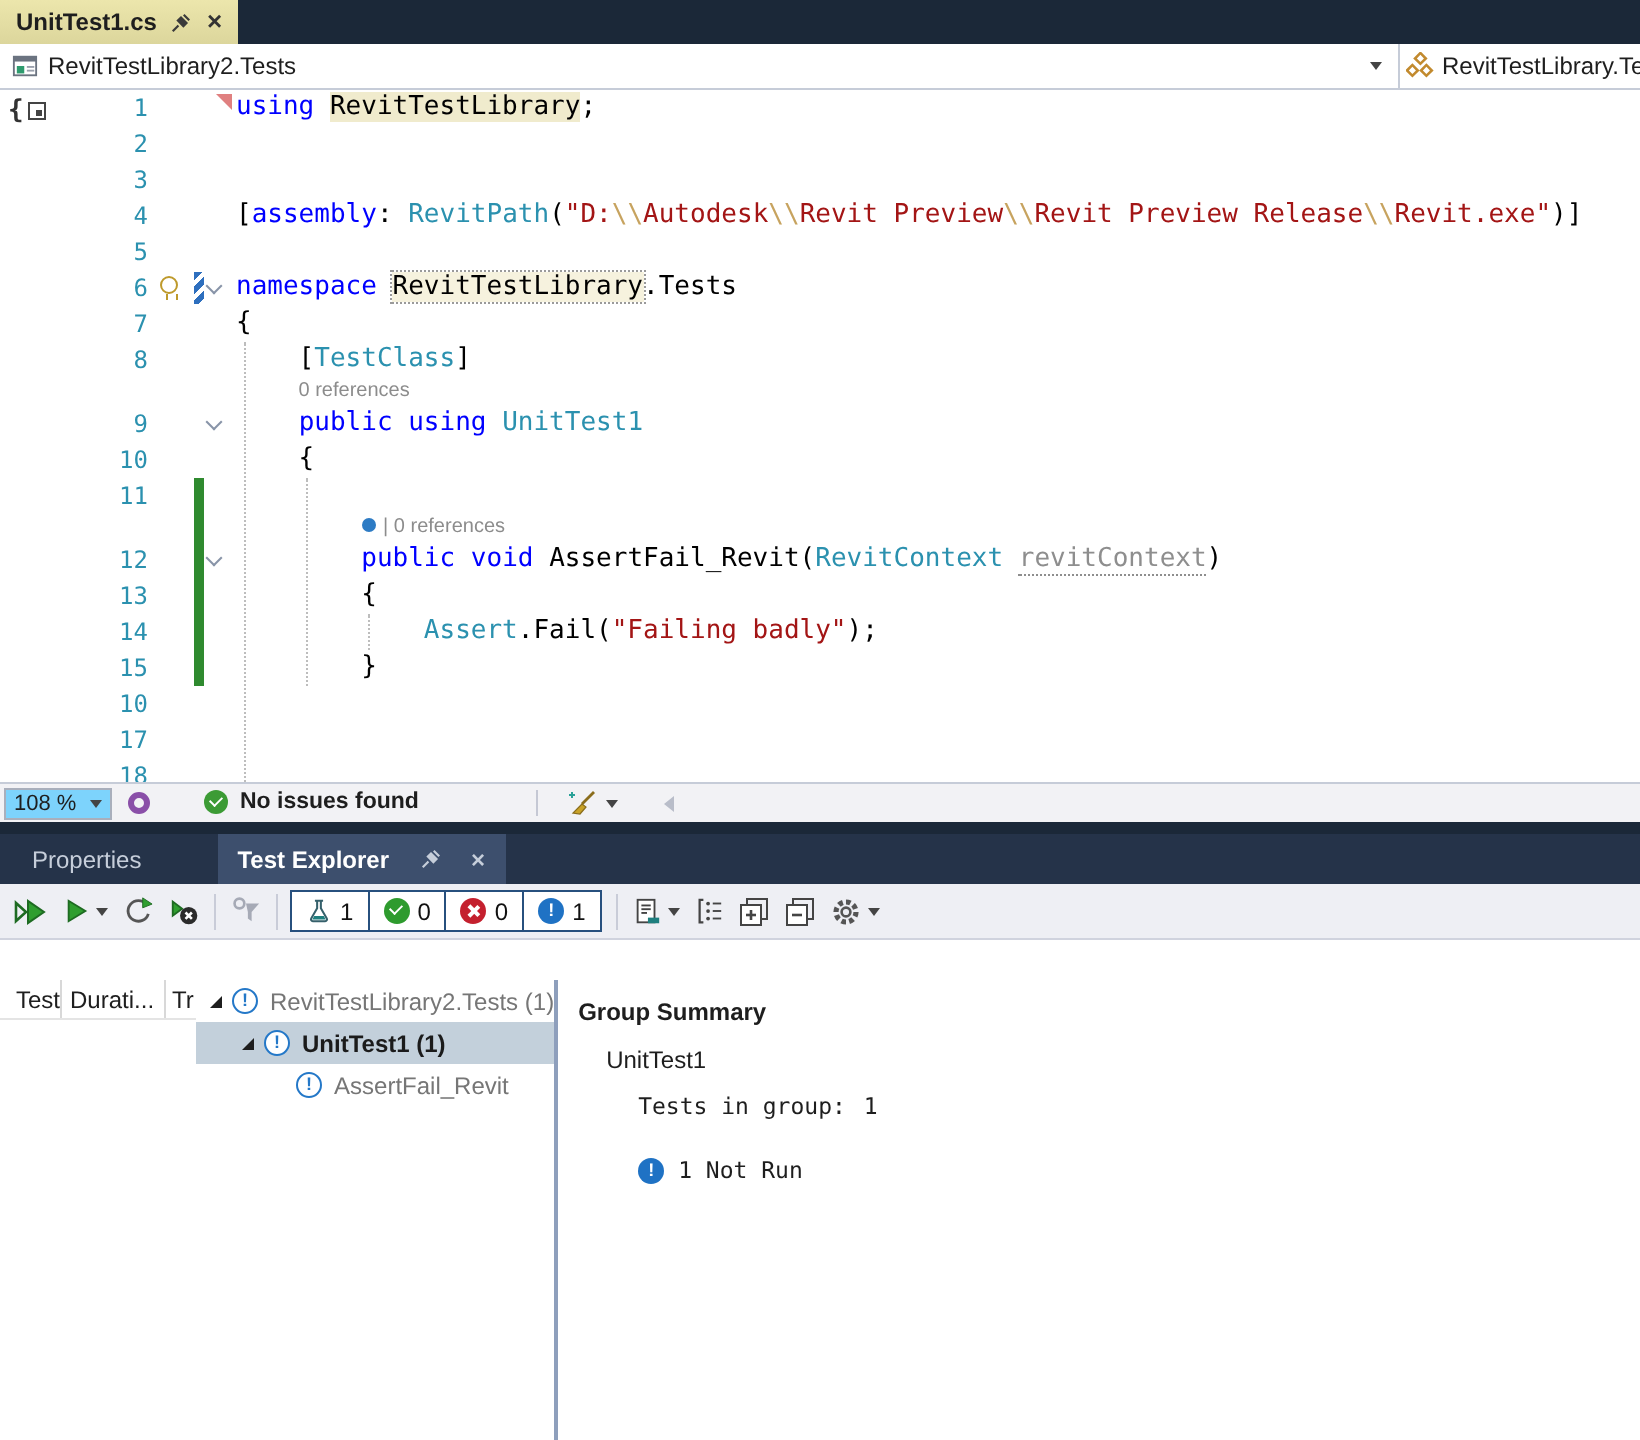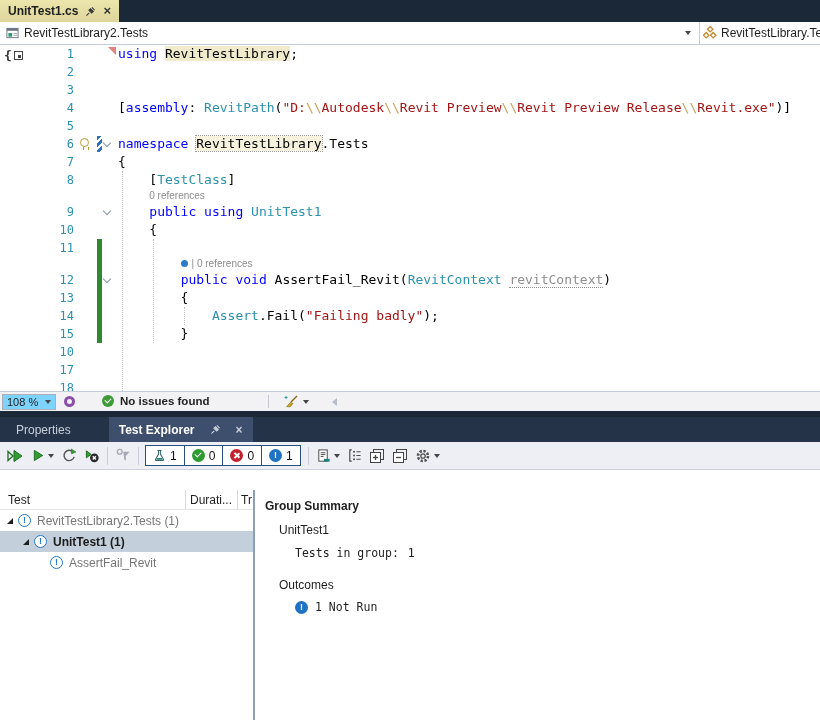--- a/index.html
+++ b/index.html
@@ -85,21 +85,21 @@
   .badge{width:13px;height:13px;border-radius:50%;color:#fff;font:bold 9px/13px "Liberation Sans",sans-serif;text-align:center;display:inline-block}
   .badge.green{background:#2E9B2E;position:relative}
   .badge.green:after{content:"";position:absolute;left:3.5px;top:3px;width:5px;height:3px;border-left:1.5px solid #fff;border-bottom:1.5px solid #fff;transform:rotate(-45deg)}
   .badge.red{background:#C4202E;position:relative}
   .badge.red:before,.badge.red:after{content:"";position:absolute;left:6px;top:3px;width:1.6px;height:7px;background:#fff}
   .badge.red:before{transform:rotate(45deg)}
   .badge.red:after{transform:rotate(-45deg)}
   .badge.blue{background:#1F72C4}
   .white-gap{height:20px;background:#fff}
   .panel-body{height:230px;display:flex;background:#fff}
-  .tree-pane{flex:0 0 253px;display:flex;flex-direction:column}
+  .tree-pane{flex:0 0 253px;display:flex;flex-direction:row}
   .splitter{flex:0 0 2px;background:#8E9FBC}
   .sum-pane{flex:1;padding:6px 0 0 10px}
   .tree-head{height:20px;display:flex;font-size:12px;color:#1E1E1E;border-bottom:1px solid #E4E4E4}
   .th{display:flex;align-items:center;padding-left:8px}
   .th.c1{flex:1}
   .th.c2{flex:0 0 52px;border-left:1px solid #D8D8D8;padding-left:4px}
   .th.c3{flex:0 0 16px;border-left:1px solid #D8D8D8;padding-left:3px;overflow:hidden}
   .trow{height:21px;display:flex;align-items:center;font-size:12px;color:#767676;white-space:nowrap}
   .trow.sel{background:#C3D0DB;color:#1B1B1B;font-weight:bold}
   .trow .exp{width:12px;display:inline-flex;justify-content:center}
@@ -382,21 +382,20 @@
           </div>
         </div>
     </div>
     <div class="splitter"></div>
     <div class="sum-pane">
       <div class="gs-title">Group Summary</div>
       <div class="gs-name">UnitTest1</div>
       <div class="gs-tig">
         <span>Tests in group:</span><span class="val">1</span>
       </div>
-      <div class="gs-outcomes">Outcomes</div>
       <div>
           <div class="gs-outcome-row">
             <span class="nr-f">!</span>
             <span class="mono">1 Not Run</span>
           </div>
         </div>
     </div>
   </div>
 
 </div>

